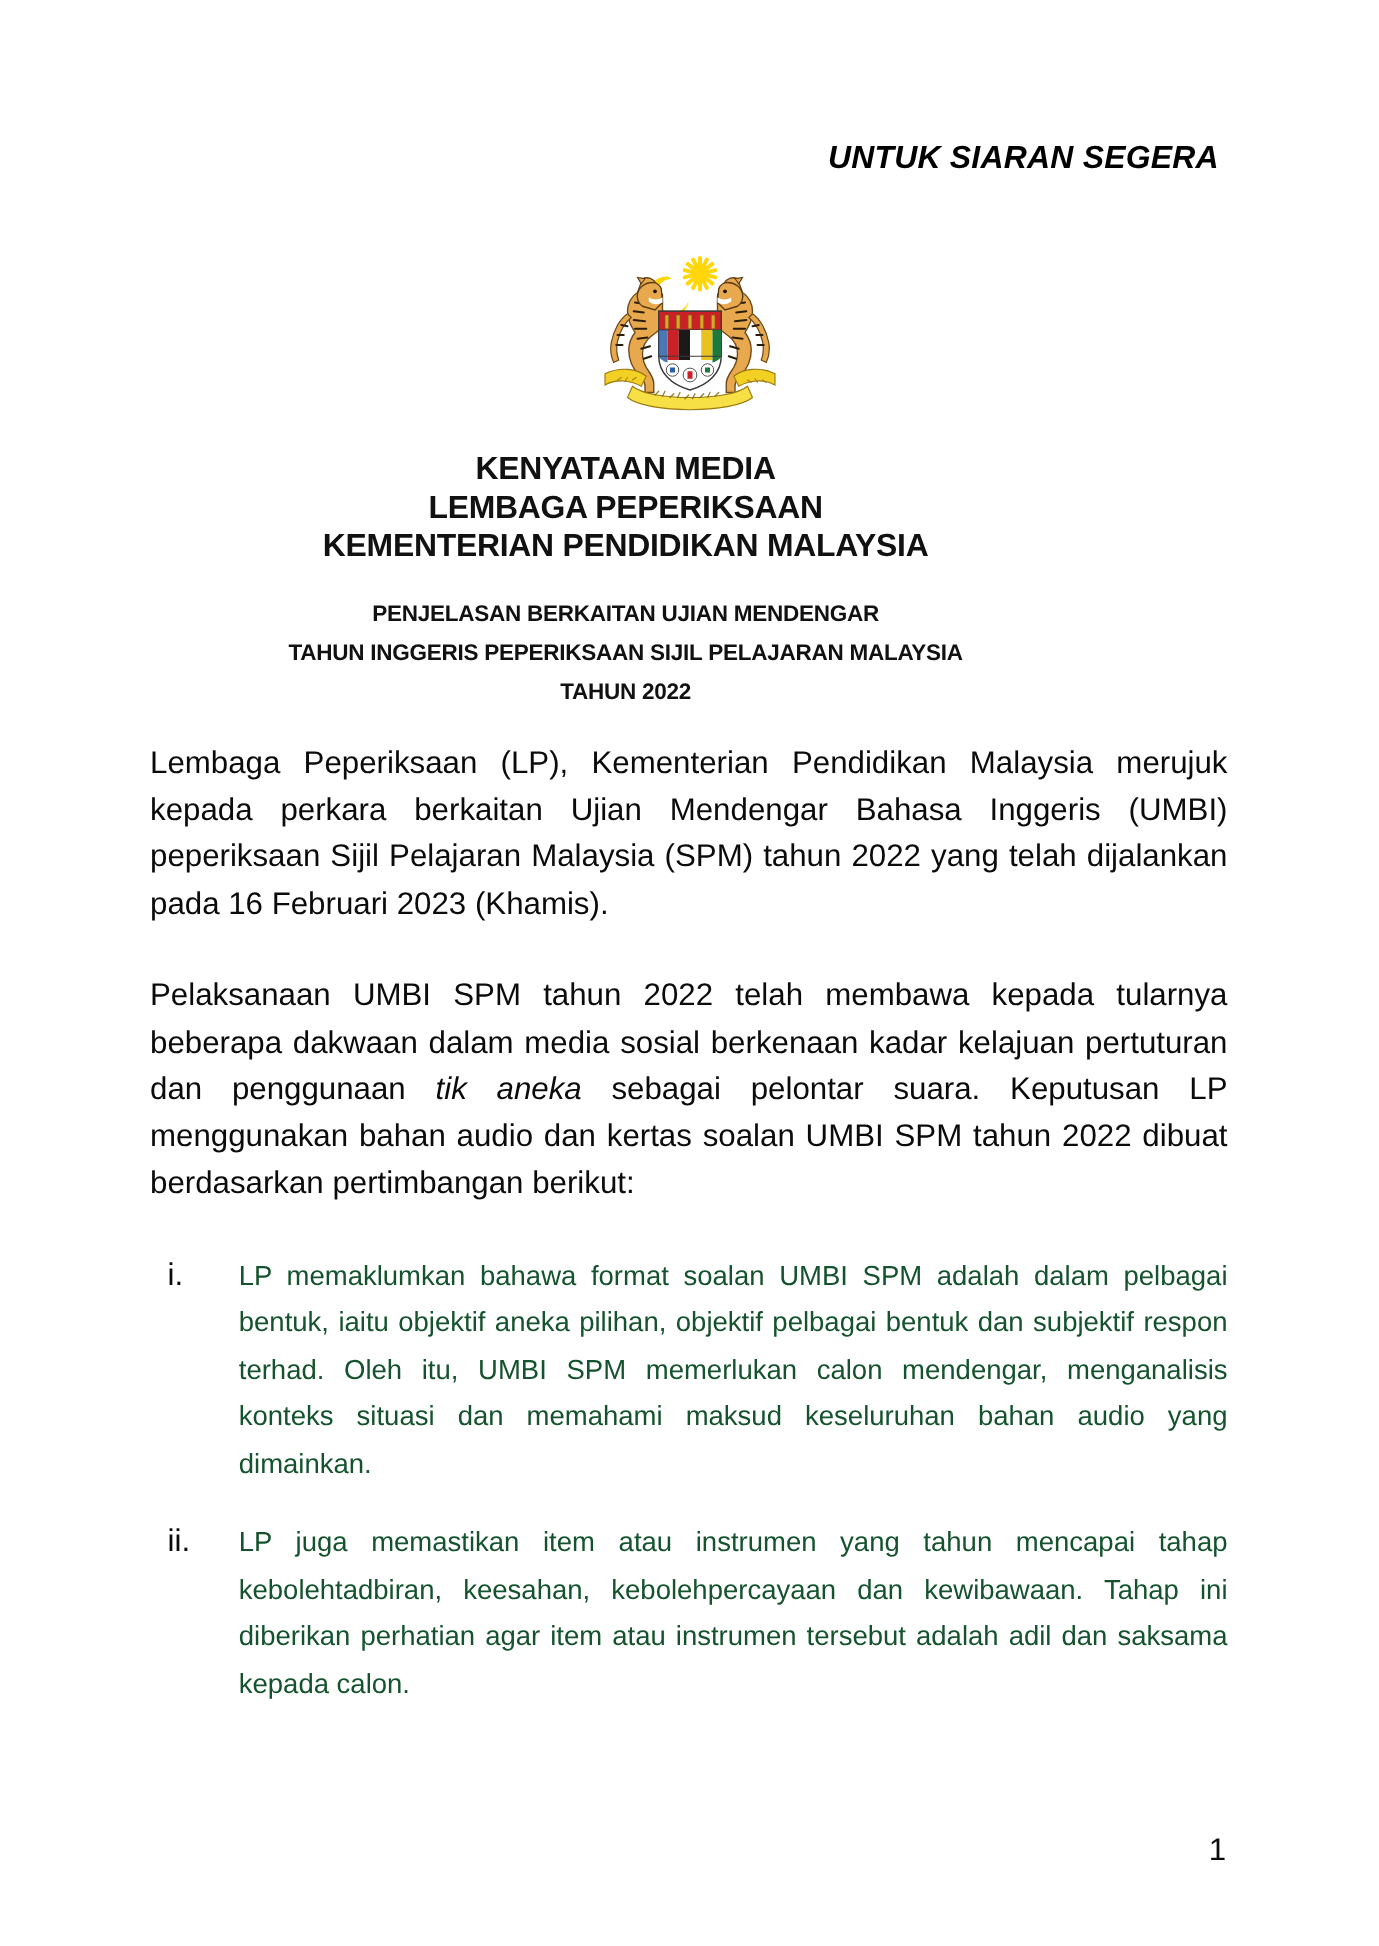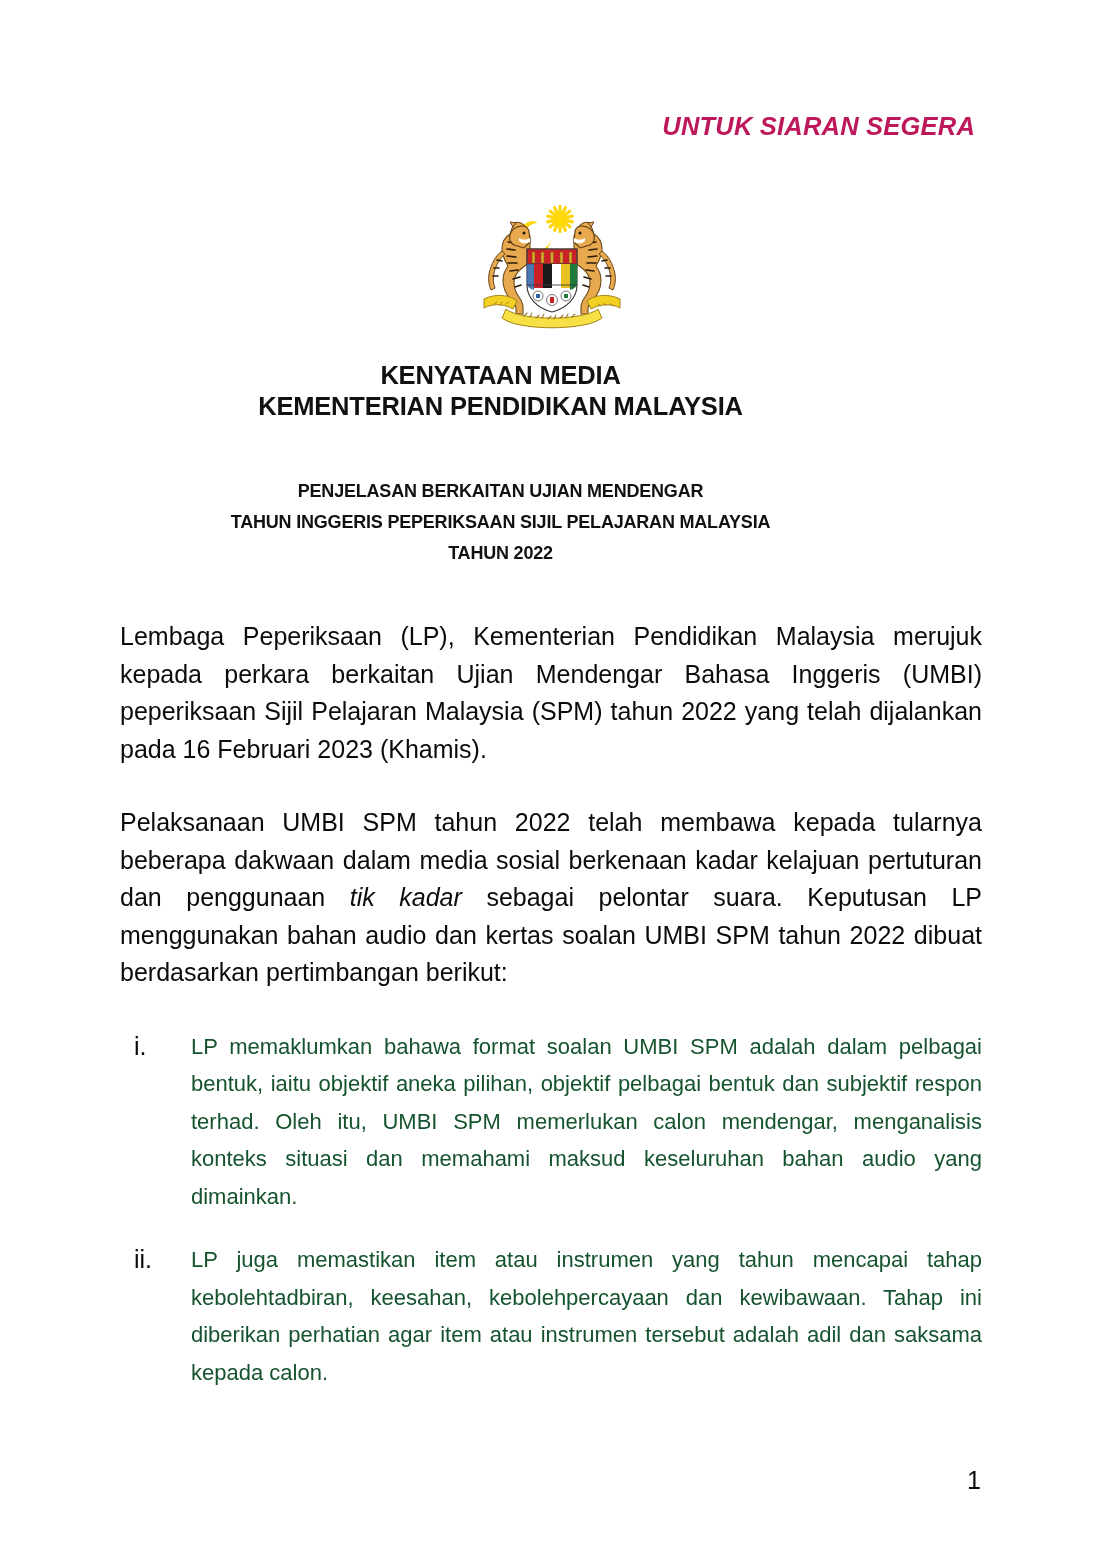--- a/index.html
+++ b/index.html
@@ -28,21 +28,21 @@
 
   
   .release-banner {
     position: absolute;
     top: 112px;
     right: 128px;
     font-size: 25.5px;
     font-weight: bold;
     font-style: italic;
     letter-spacing: 0.2px;
-    color: #be185d;
+    color: #000000;
     white-space: nowrap;
   }
 
   
   .emblem-wrap {
     position: absolute;
     top: 196px;
     left: 0;
     width: 1103px;
     display: flex;
@@ -77,21 +77,21 @@
     font-size: 18px;
     line-height: 31px;
     letter-spacing: -0.2px;
   }
 
   .title-line { display: block; white-space: nowrap; }
 
   
   .body-area {
     position: absolute;
-    top: 618px;
+    top: 592px;
     left: 120px;
     width: 862px;
   }
 
   p.para {
     font-size: 25px;
     line-height: 37.5px;
     text-align: justify;
     text-justify: inter-word;
     margin: 0 0 36px 0;
@@ -273,34 +273,35 @@
           <path d="M126 108 l3 2"></path>
             <path d="M132 107 l2 3"></path>
             <path d="M138 108 l3 2"></path>
         </g>
       </g>
     </svg>
   </div>
 
   <div class="title-block" id="org-title">
     <span class="title-line">KENYATAAN MEDIA</span>
+    <span class="title-line">LEMBAGA PEPERIKSAAN</span>
     <span class="title-line">KEMENTERIAN PENDIDIKAN MALAYSIA</span>
   </div>
 
   <div class="title-block" id="doc-title">
     <span class="title-line">PENJELASAN BERKAITAN UJIAN MENDENGAR</span>
     <span class="title-line">TAHUN INGGERIS PEPERIKSAAN SIJIL PELAJARAN MALAYSIA</span>
     <span class="title-line">TAHUN 2022</span>
   </div>
 
   <div class="body-area">
 
     <p class="para">Lembaga Peperiksaan (LP), Kementerian Pendidikan Malaysia merujuk kepada perkara berkaitan Ujian Mendengar Bahasa Inggeris (UMBI) peperiksaan Sijil Pelajaran Malaysia (SPM) tahun 2022 yang telah dijalankan pada 16 Februari 2023 (Khamis).</p>
 
-    <p class="para"><span>Pelaksanaan UMBI SPM tahun 2022 telah membawa kepada tularnya beberapa dakwaan dalam media sosial berkenaan kadar kelajuan pertuturan dan penggunaan </span><span class="it">tik kadar</span><span> sebagai pelontar suara. Keputusan LP menggunakan bahan audio dan kertas soalan UMBI SPM tahun 2022 dibuat berdasarkan pertimbangan berikut:</span></p>
+    <p class="para"><span>Pelaksanaan UMBI SPM tahun 2022 telah membawa kepada tularnya beberapa dakwaan dalam media sosial berkenaan kadar kelajuan pertuturan dan penggunaan </span><span class="it">tik aneka</span><span> sebagai pelontar suara. Keputusan LP menggunakan bahan audio dan kertas soalan UMBI SPM tahun 2022 dibuat berdasarkan pertimbangan berikut:</span></p>
 
     <ol class="roman-list">
       <li>
         <span class="li-marker">i.</span>
         <span class="li-text">LP memaklumkan bahawa format soalan UMBI SPM adalah dalam pelbagai bentuk, iaitu objektif aneka pilihan, objektif pelbagai bentuk dan subjektif respon terhad. Oleh itu, UMBI SPM memerlukan calon mendengar, menganalisis konteks situasi dan memahami maksud keseluruhan bahan audio yang dimainkan.</span>
       </li>
       <li>
         <span class="li-marker">ii.</span>
         <span class="li-text">LP juga memastikan item atau instrumen yang tahun mencapai tahap kebolehtadbiran, keesahan, kebolehpercayaan dan kewibawaan. Tahap ini diberikan perhatian agar item atau instrumen tersebut adalah adil dan saksama kepada calon.</span>
       </li>

